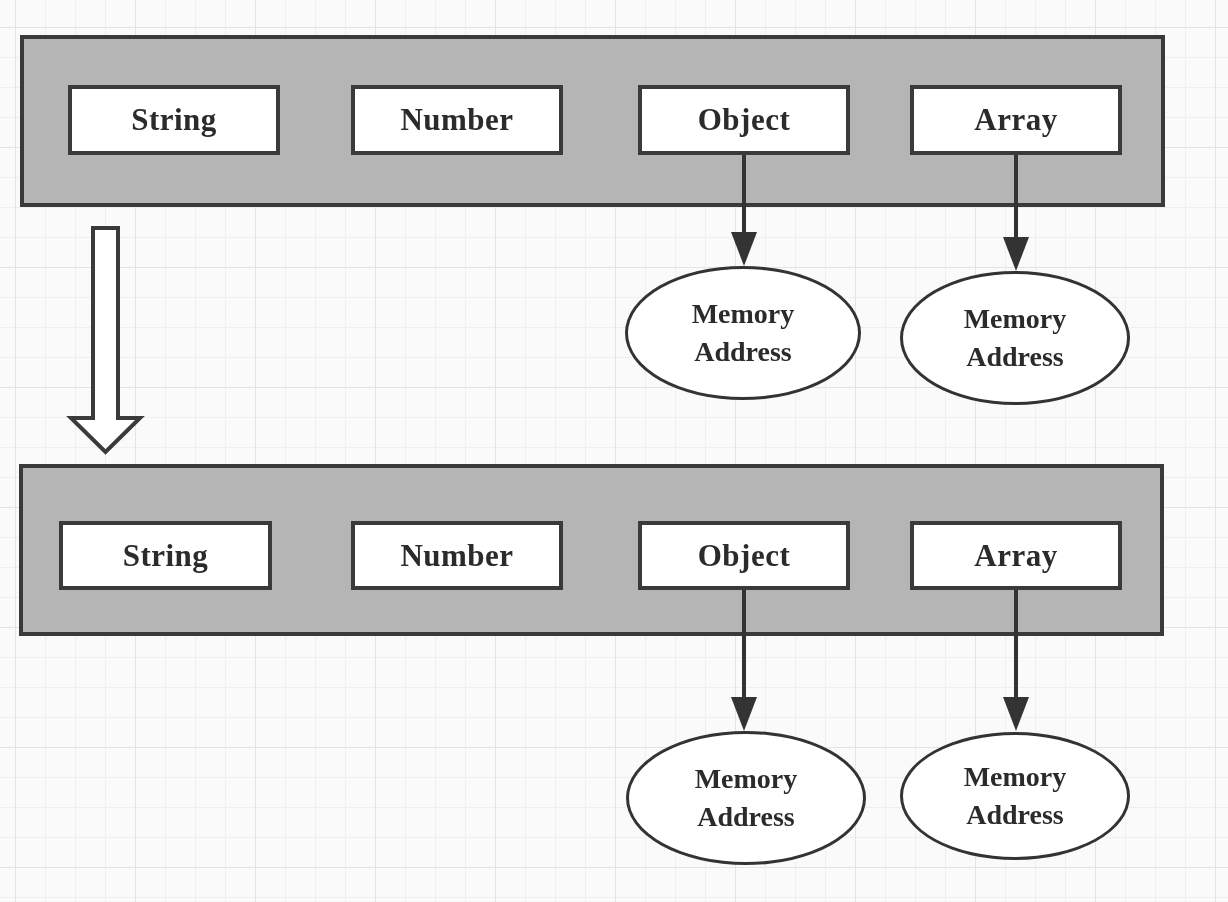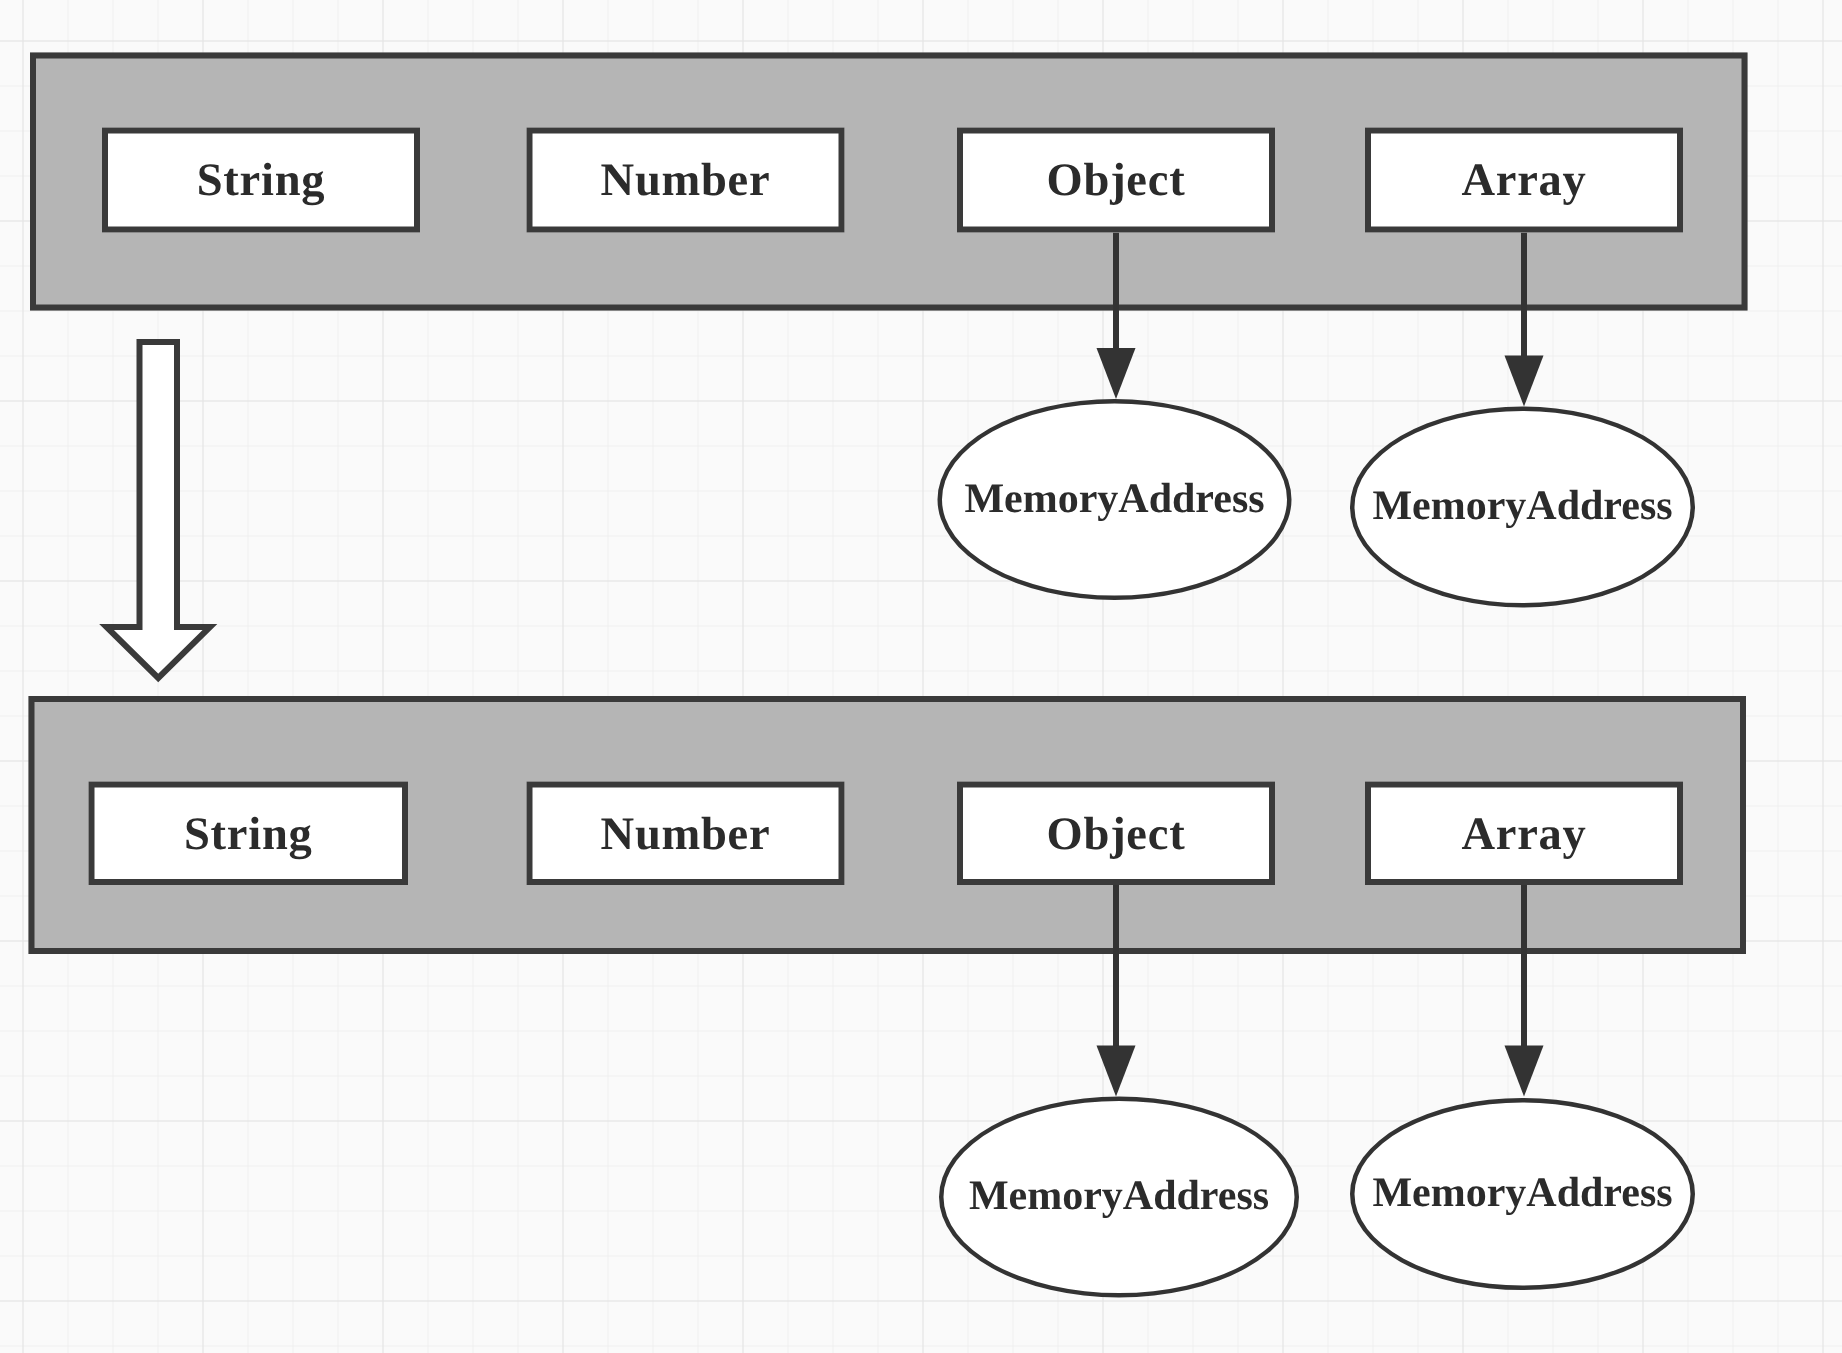--- a/index.html
+++ b/index.html
@@ -51,21 +51,21 @@
   .box-b-number { left: 351px; top: 521px; width: 204px; height: 61px; }
   .box-b-object { left: 638px; top: 521px; width: 204px; height: 61px; }
   .box-b-array  { left: 910px; top: 521px; width: 204px; height: 61px; }
 
   .memory-ellipse {
     position: absolute;
     background: var(--shape-fill, #ffffff);
     border: 3px solid var(--arrow, #333333);
     border-radius: 50%;
     display: flex;
-    flex-direction: row;
+    flex-direction: column;
     align-items: center;
     justify-content: center;
     text-align: center;
     font-weight: bold;
     font-size: 28px;
     line-height: 1.35;
   }
   .ell-t-object { left: 625px; top: 266px; width: 230px; height: 128px; }
   .ell-t-array  { left: 900px; top: 271px; width: 224px; height: 128px; }
   .ell-b-object { left: 626px; top: 731px; width: 234px; height: 128px; }

